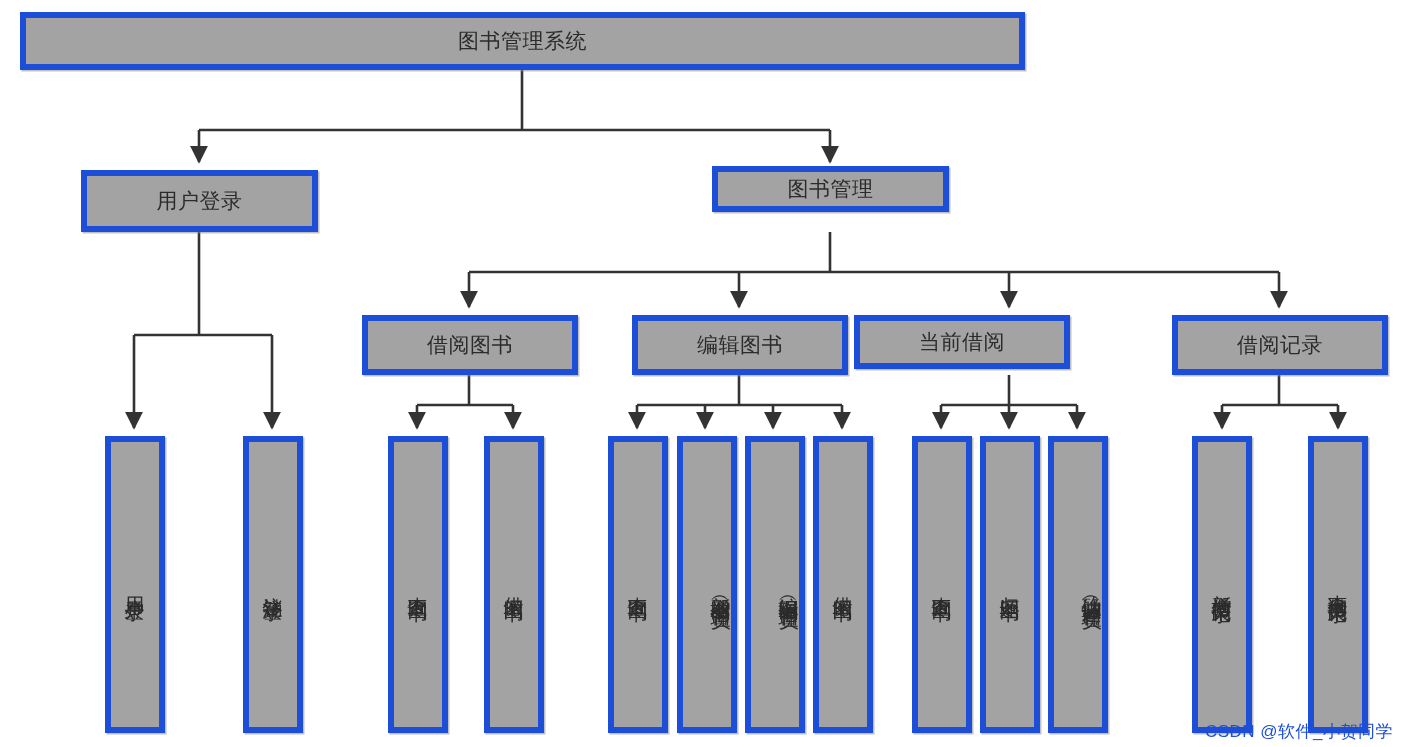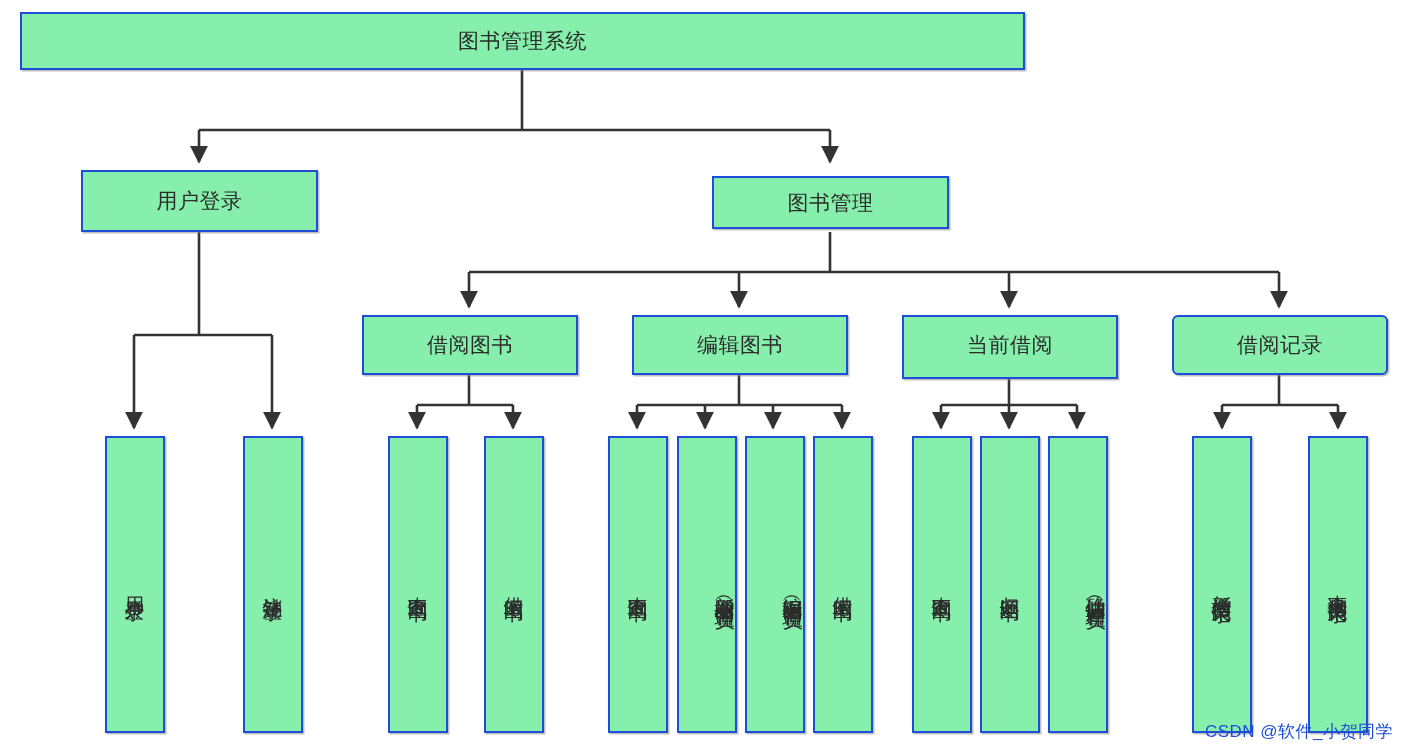--- a/index.html
+++ b/index.html
@@ -20,22 +20,22 @@
   #edges {
     position: absolute;
     left: 0;
     top: 0;
     width: 1405px;
     height: 747px;
   }
   .node {
     position: absolute;
     box-sizing: border-box;
-    background: #86efac;
-    border: 2px solid #1d4ed8;
+    background: #a3a3a3;
+    border: 6px solid #1d4ed8;
     display: flex;
     align-items: center;
     justify-content: center;
     color: #2b2b2b;
     box-shadow: 1.5px 1.5px 0 rgba(140,140,140,0.55);
   }
   .node.horizontal {
     font-size: 21px;
     letter-spacing: 0.5px;
     line-height: 1.1;
@@ -123,34 +123,34 @@
     </g>
   </svg>
 
   <div class="node horizontal" style="left:20px; top:12px; width:1005px; height:58px;">
     <span class="label">图书管理系统</span>
   </div>
 
   <div class="node horizontal" style="left:81px; top:170px; width:237px; height:62px;">
     <span class="label">用户登录</span>
   </div>
-  <div class="node horizontal" style="left:712px; top:176px; width:237px; height:53px;">
+  <div class="node horizontal" style="left:712px; top:166px; width:237px; height:46px;">
     <span class="label">图书管理</span>
   </div>
 
   <div class="node horizontal" style="left:362px; top:315px; width:216px; height:60px;">
     <span class="label">借阅图书</span>
   </div>
   <div class="node horizontal" style="left:632px; top:315px; width:216px; height:60px;">
     <span class="label">编辑图书</span>
   </div>
-  <div class="node horizontal" style="left:902px; top:315px; width:216px; height:64px;font-family:Liberation Mono, monospace;">
+  <div class="node horizontal" style="left:854px; top:315px; width:216px; height:54px;">
     <span class="label">当前借阅</span>
   </div>
-  <div class="node horizontal" style="left:1172px; top:315px; width:216px; height:60px;border-radius:6px;">
+  <div class="node horizontal" style="left:1172px; top:315px; width:216px; height:60px;">
     <span class="label">借阅记录</span>
   </div>
 
   <div class="node vertical root-leaf" style="left:105px; top:436px; width:60px; height:297px;">
     <span class="label">用户登录</span>
   </div>
   <div class="node vertical root-leaf" style="left:243px; top:436px; width:60px; height:297px;">
     <span class="label">注销登录</span>
   </div>
 

